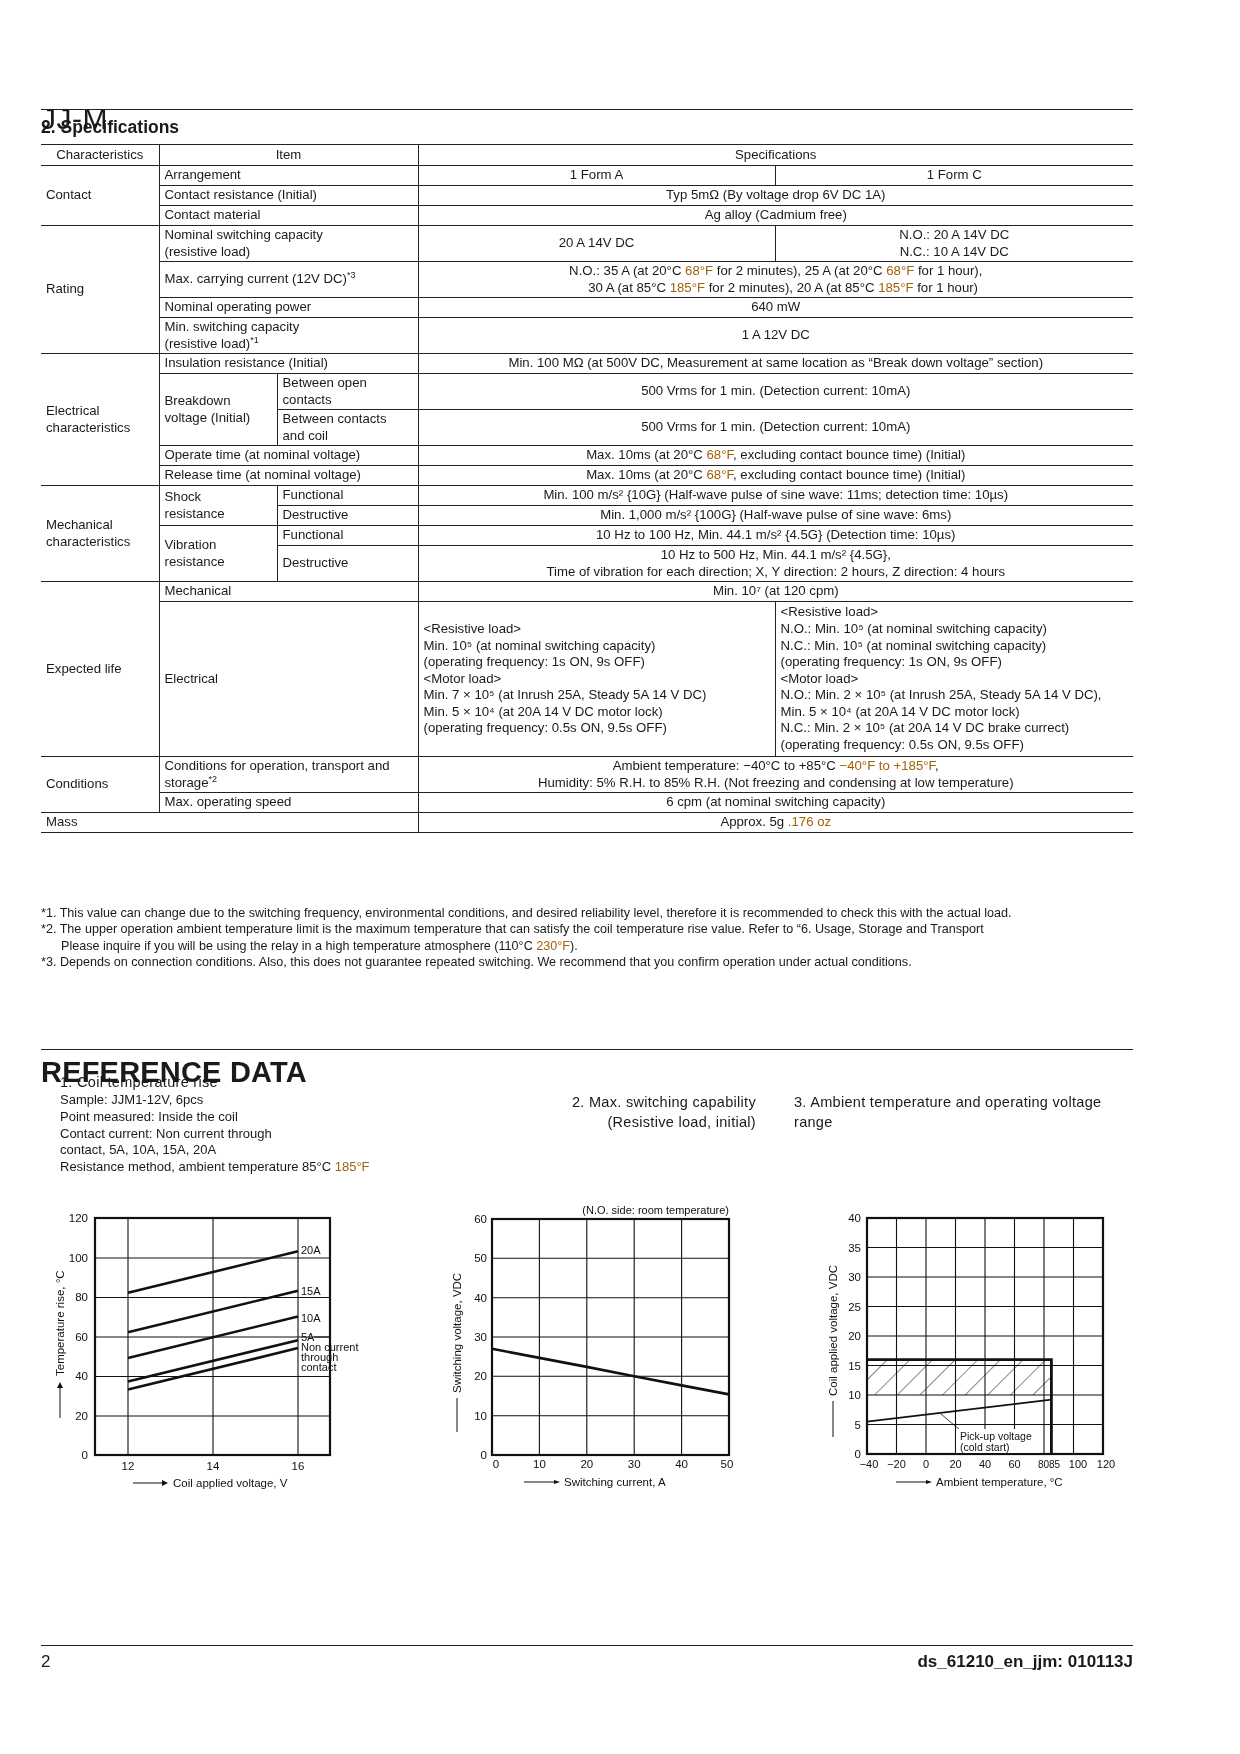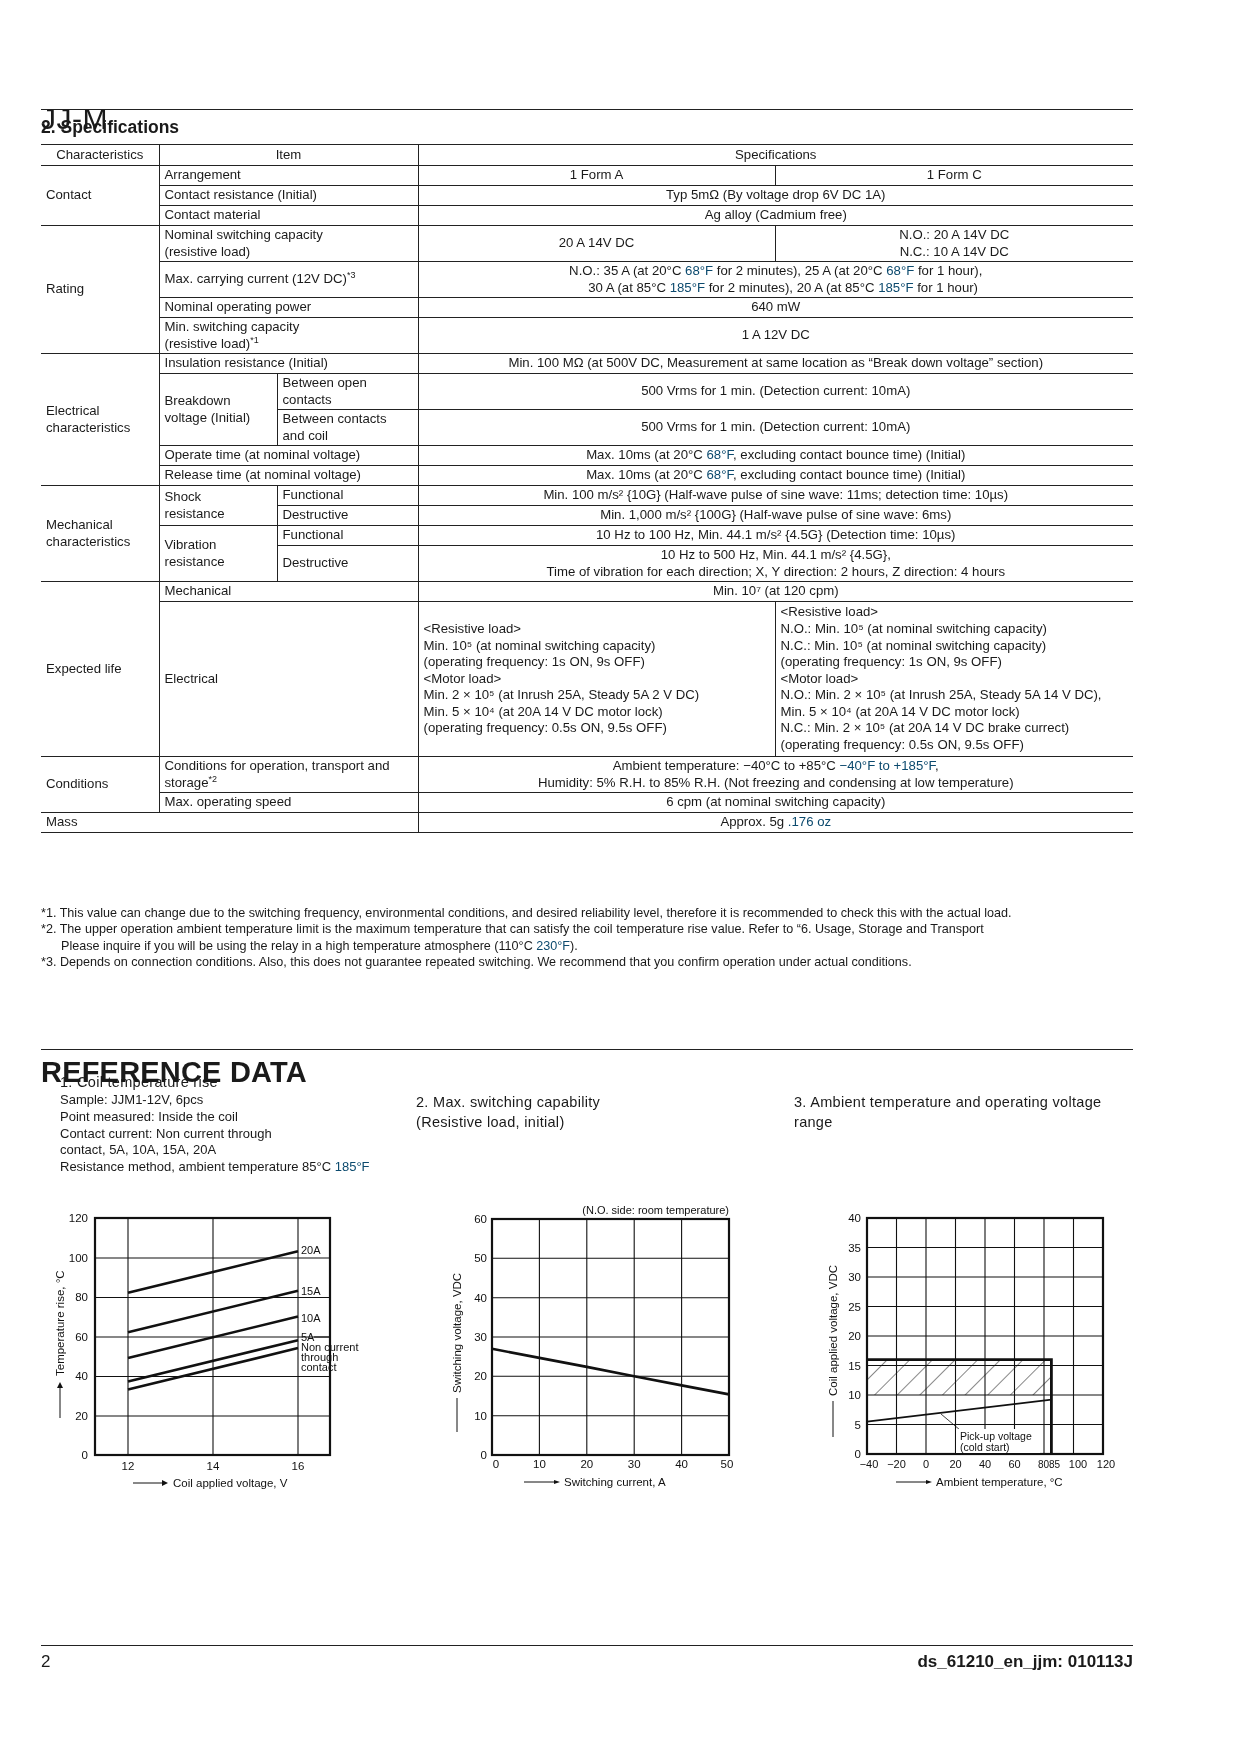--- a/index.html
+++ b/index.html
@@ -6,21 +6,21 @@
   body { width:1240px; height:1754px; position:relative; font-family:"Liberation Sans", sans-serif; color:#1a1a1a; overflow:hidden; }
   .abs { position:absolute; }
   .model { left:41px; top:66px; font-size:30px; font-weight:normal; letter-spacing:0.5px;margin-top:36px; }
   .rule { left:41px; width:1092px; height:0; border-top:1.2px solid #222; }
   .sec-title { left:41px; top:117px; font-size:17.5px; font-weight:bold; }
 
   table.spec { position:absolute; left:41px; top:144px; width:1092px; border-collapse:collapse; font-size:13.2px; table-layout:fixed; }
   table.spec td { border-top:1px solid #222; border-bottom:1px solid #222; padding:1px 5px; line-height:16.5px; vertical-align:middle; }
   table.spec td.vl { border-left:1px solid #222; }
   table.spec td.c { text-align:center; }
-  .gray { color:#0c4a6e;text-align:right; }
+  .gray { color:#a16207;text-align:right; }
   sup { font-size:9px; line-height:0; }
 
   .notes { left:41px; top:905px; width:1110px; font-size:12.6px; line-height:16.4px; }
   .notes .ind { padding-left:20px; }
   .link { color:#2a2ad6; }
 
   .ref-title { left:41px; top:1056px; font-size:29px; font-weight:bold; letter-spacing:0.2px; }
   .chart-title { font-size:14.5px; line-height:20px; letter-spacing:0.3px; }
   .chart-desc { font-size:13px; line-height:16.8px; }
 
@@ -135,21 +135,21 @@
     <td class="vl" colspan="2">Mechanical</td>
     <td class="c vl" colspan="2">Min. 10⁷ (at 120 cpm)</td>
   </tr>
   <tr style="height:155px">
     <td class="vl" colspan="2">Electrical</td>
     <td class="vl" style="line-height:16.6px">
       <span>&lt;Resistive load&gt;</span><br>
       <span>Min. 10⁵ (at nominal switching capacity)</span><br>
       <span>(operating frequency: 1s ON, 9s OFF)</span><br>
       <span>&lt;Motor load&gt;</span><br>
-      <span>Min. 2 × 10⁵ (at Inrush 25A, Steady 5A 2 V DC)</span><br>
+      <span>Min. 7 × 10⁵ (at Inrush 25A, Steady 5A 14 V DC)</span><br>
       <span>Min. 5 × 10⁴ (at 20A 14 V DC motor lock)</span><br>
       <span>(operating frequency: 0.5s ON, 9.5s OFF)</span>
     </td>
     <td class="vl" style="line-height:16.6px">
       <span>&lt;Resistive load&gt;</span><br>
       <span>N.O.: Min. 10⁵ (at nominal switching capacity)</span><br>
       <span>N.C.: Min. 10⁵ (at nominal switching capacity)</span><br>
       <span>(operating frequency: 1s ON, 9s OFF)</span><br>
       <span>&lt;Motor load&gt;</span><br>
       <span>N.O.: Min. 2 × 10⁵ (at Inrush 25A, Steady 5A 14 V DC),</span><br>
@@ -189,21 +189,21 @@
 <div class="abs" style="left:41px; top:1072px; width:340px;margin-left:19px;">
   <div class="chart-title">1. Coil temperature rise</div>
   <div class="chart-desc">
     <div>Sample: JJM1-12V, 6pcs</div>
     <div>Point measured: Inside the coil</div>
     <div>Contact current: Non current through</div>
     <div>contact, 5A, 10A, 15A, 20A</div>
     <div><span>Resistance method, ambient temperature 85°C </span><span class="gray">185°F</span></div>
   </div>
 </div>
-<div class="abs" style="left:416px; top:1092px; width:340px;">
+<div class="abs" style="left:416px; top:1092px; width:340px;text-align:right;">
   <div class="chart-title">2. Max. switching capability</div>
   <div class="chart-title">(Resistive load, initial)</div>
 </div>
 <div class="abs" style="left:794px; top:1092px; width:360px;">
   <div class="chart-title">3. Ambient temperature and operating voltage</div>
   <div class="chart-title">range</div>
 </div>
 
 <svg class="abs" style="left:40px; top:1200px;" width="350" height="300">
   <g stroke="#111" stroke-width="1.1">

